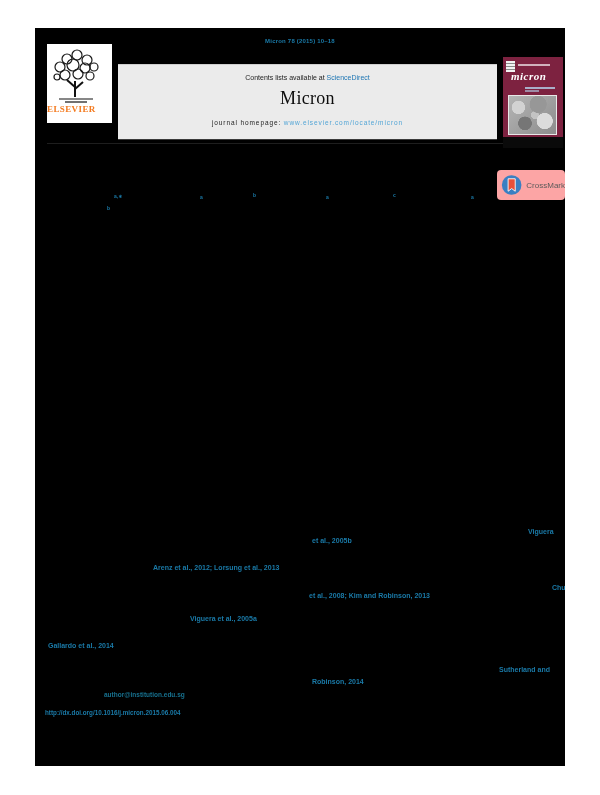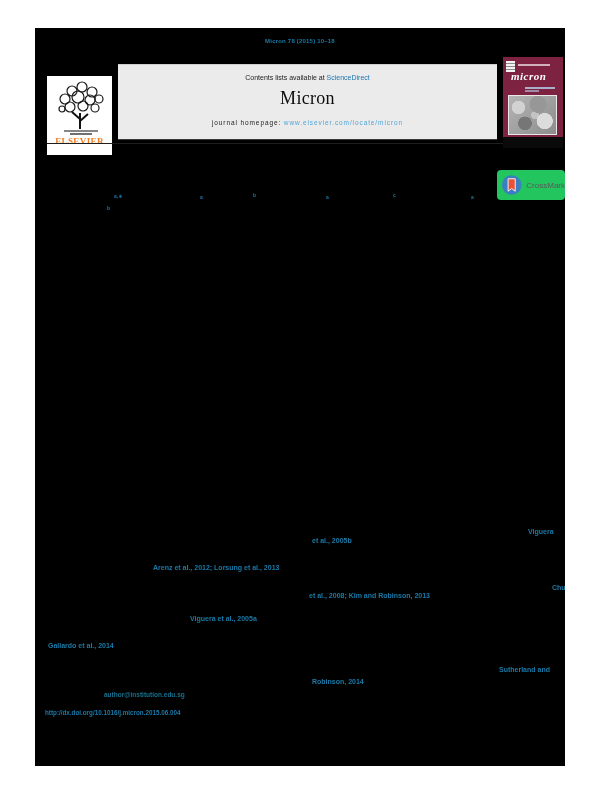--- a/index.html
+++ b/index.html
@@ -5,22 +5,22 @@
   * { margin:0; padding:0; box-sizing:border-box; }
   html,body { width:600px; height:795px; background:#ffffff;
     font-family:"Liberation Sans", sans-serif; }
   .canvas { position:relative; width:600px; height:795px; background:#ffffff; overflow:hidden; }
   .page { position:absolute; left:35px; top:28px; width:530px; height:738px; background:#000000; }
 
   .journal-ref { position:absolute; left:0; top:10px; width:100%; text-align:center;
     font-size:6px; font-weight:600; color:#1a7aa8; letter-spacing:0.2px; }
 
   
-  .elsevier-box { position:absolute; left:12px; top:48px; width:65px; height:79px;
-    background:#ffffff; display:flex; flex-direction:column; align-items:center; }
+  .elsevier-box { position:absolute; left:12px; top:16px; width:65px; height:79px;
+    background:#ffffff; display:flex; flex-direction:column; align-items:flex-start; }
   .elsevier-box svg { display:block; margin-top:3px; }
   .elsevier-word { font-family:"Liberation Serif", serif; font-size:9px; font-weight:700;
     color:#f47b20; letter-spacing:0.4px; margin-top:-1px; }
 
   
   .masthead { position:absolute; left:83px; top:36px; width:379px; height:76px;
     background:#ebebeb; border-top:1px solid #cfcfcf; border-bottom:1px solid #3a3a3a;
     text-align:center; color:#111; }
   .contents-line { margin-top:9px; font-size:7px; color:#1c1c1c; }
   .contents-line a { color:#2077b4; text-decoration:none; }
@@ -49,21 +49,21 @@
       radial-gradient(circle at 20% 30%, #d2d2d2 0 14%, transparent 15%),
       radial-gradient(circle at 62% 22%, #979797 0 20%, transparent 21%),
       radial-gradient(circle at 76% 66%, #dcdcdc 0 18%, transparent 19%),
       radial-gradient(circle at 34% 72%, #767676 0 16%, transparent 17%),
       radial-gradient(circle at 55% 50%, #c3c3c3 0 12%, transparent 13%),
       linear-gradient(135deg, #b4b4b4, #8d8d8d); }
   .cover-bottom { position:absolute; left:0; bottom:0; width:100%; height:11px; background:#0a0a0a; }
 
   
   .crossmark { position:absolute; left:462px; top:142px; width:68px; height:30px;
-    background:#22c55e; border-radius:4px; display:flex; align-items:center; padding-left:4px;text-align:right; }
+    background:#fca5a5; border-radius:4px; display:flex; align-items:center; padding-left:4px;text-align:right; }
   .cm-text { font-size:8px; color:#5a5a5a; margin-left:4px; font-family:"Liberation Sans", sans-serif; }
 
   
   .sup { position:absolute; font-size:5px; font-weight:700; color:#1a7aa8; line-height:5px; }
 
   
   .cite { position:absolute; font-size:7px; font-weight:600; color:#1a7aa8;
     line-height:8px; white-space:nowrap; text-decoration:none; }
 
   .email-link { position:absolute; left:69px; top:663px; font-size:6.5px; font-weight:600;

